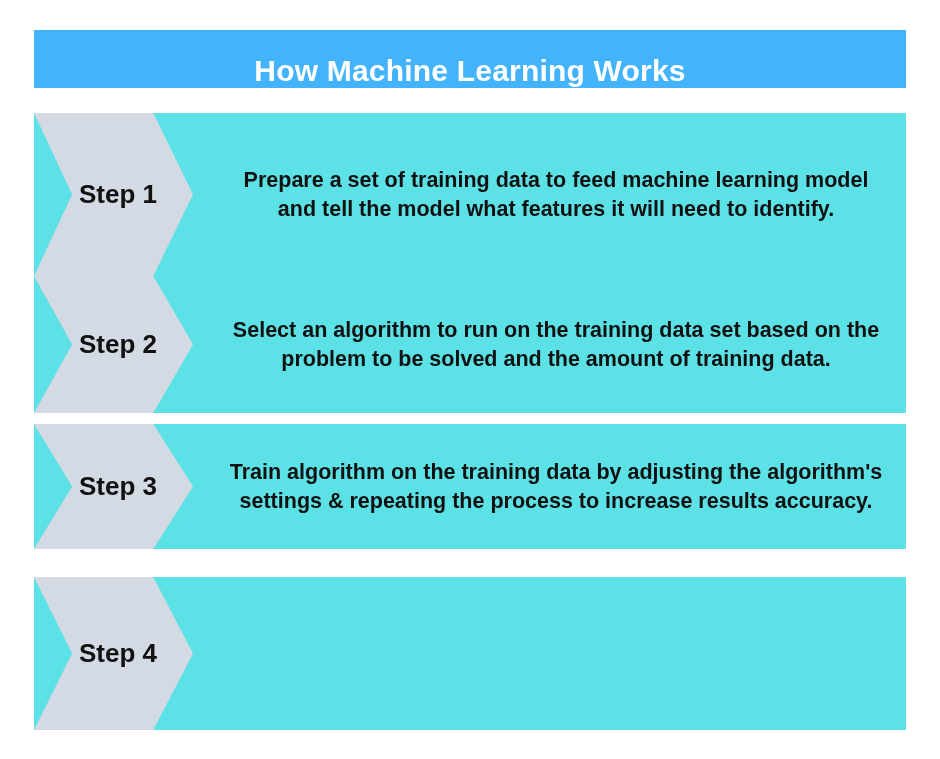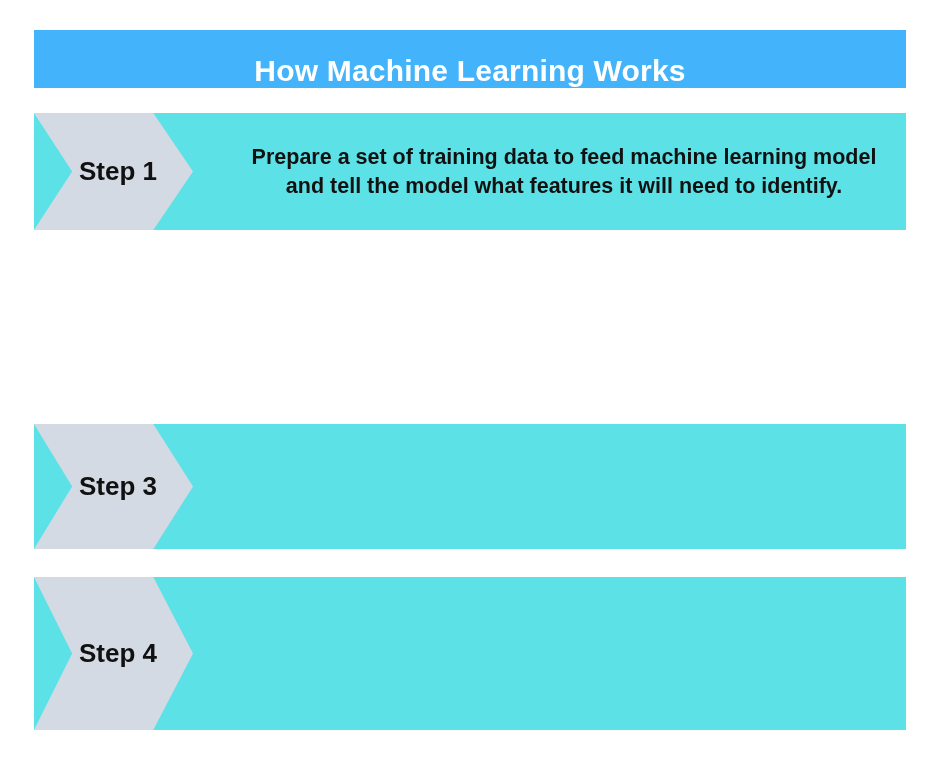--- a/index.html
+++ b/index.html
@@ -77,21 +77,21 @@
     justify-content: center;
     color: #111111;
     font-size: 26px;
     font-weight: bold;
     padding-left: 16px;
     box-sizing: border-box;
     font-family: "Liberation Sans", sans-serif;
   }
   .step-desc {
     position: absolute;
-    left: 192px;
+    left: 184px;
     top: 0;
     width: 676px;
     height: 100%;
     display: flex;
     align-items: center;
     justify-content: center;
     text-align: center;
     padding: 0 8px;
     box-sizing: border-box;
     color: #111111;
@@ -103,32 +103,39 @@
 </style>
 </head>
 <body>
 
 <div id="canvas">
 
   <div class="title-banner">
     <span class="title-text">How Machine Learning Works</span>
   </div>
 
-  <div class="step-row" id="step-row-1" style="top:113px; height:117px;">
+  <div class="step-row" id="step-row-1" style="top:113px; height:163px;">
     <div class="step-bar"></div>
     <div class="step-chevron"></div>
     <div class="step-label">Step 1</div>
     <div class="step-desc">Prepare a set of training data to feed machine learning model and tell the model what features it will need to identify.</div>
   </div>
 
+  <div class="step-row" id="step-row-2" style="top:276px; height:137px;">
+    <div class="step-bar"></div>
+    <div class="step-chevron"></div>
+    <div class="step-label">Step 2</div>
+    <div class="step-desc">Select an algorithm to run on the training data set based on the problem to be solved and the amount of training data.</div>
+  </div>
 
   <div class="step-row" id="step-row-3" style="top:424px; height:125px;">
     <div class="step-bar"></div>
     <div class="step-chevron"></div>
     <div class="step-label">Step 3</div>
+    <div class="step-desc">Train algorithm on the training data by adjusting the algorithm's settings &amp; repeating the process to increase results accuracy.</div>
   </div>
 
   <div class="step-row" id="step-row-4" style="top:577px; height:153px;">
     <div class="step-bar"></div>
     <div class="step-chevron"></div>
     <div class="step-label">Step 4</div>
   </div>
 
 </div>
 

